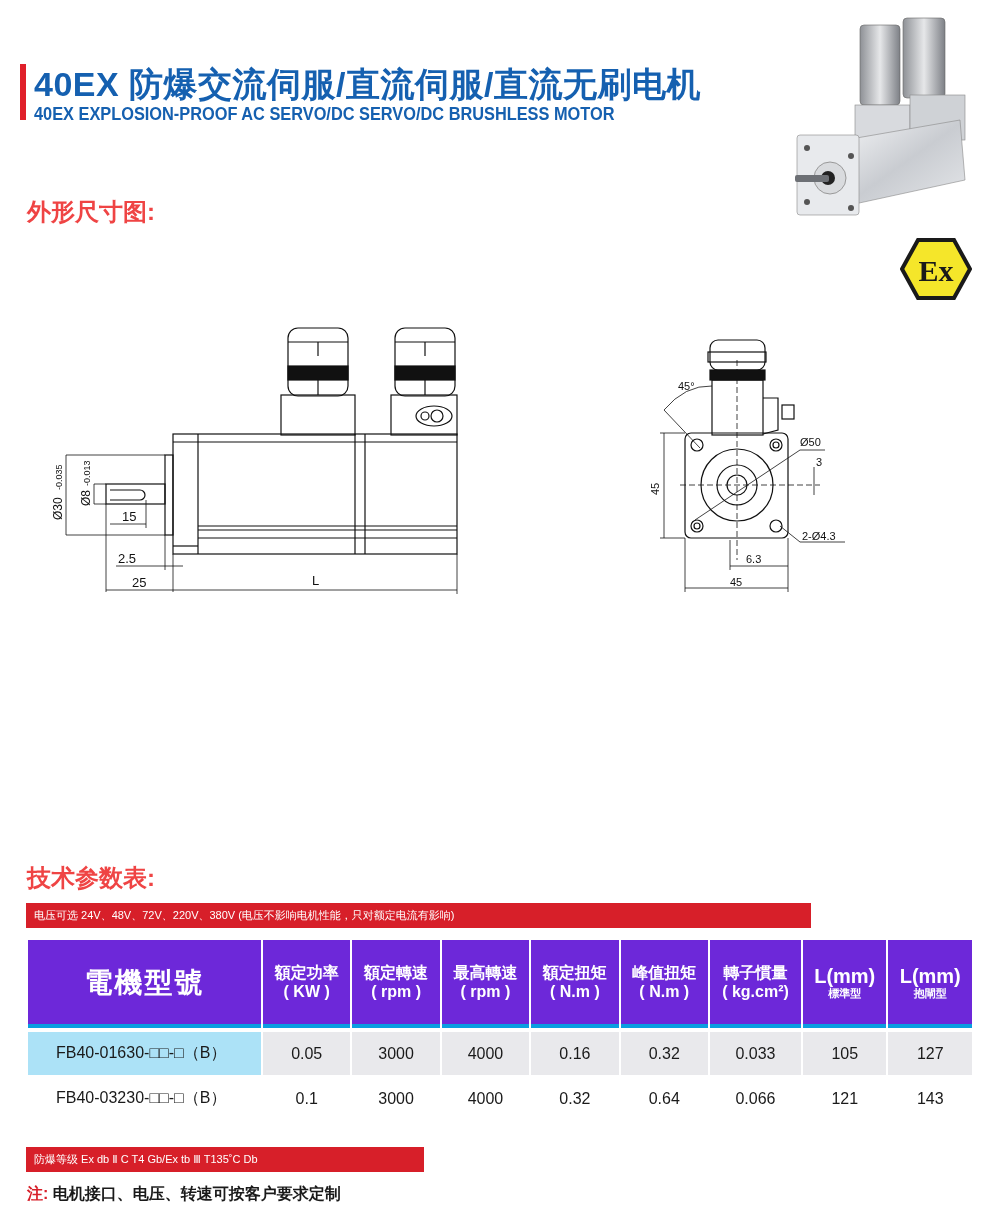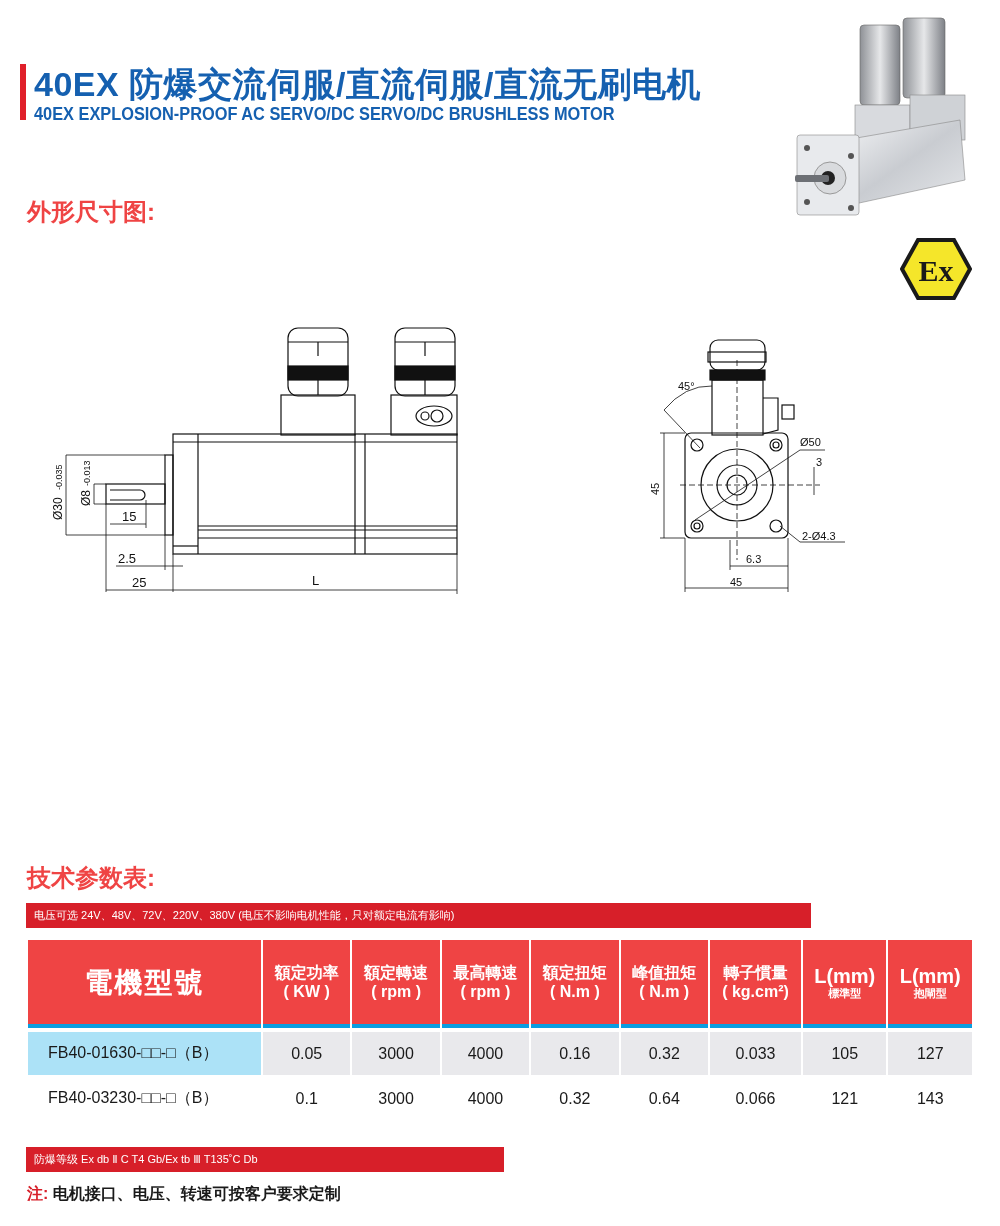--- a/index.html
+++ b/index.html
@@ -7,29 +7,29 @@
   .title-bar { position: absolute; left: 20px; top: 64px; width: 6px; height: 56px; background: #e0202a; }
   .title-cn { position: absolute; left: 34px; top: 62px; font-size: 34px; font-weight: bold; color: #1560b0; letter-spacing: 0.5px; white-space: nowrap; }
   .title-en { position: absolute; left: 34px; top: 103px; font-size: 19px; font-weight: bold; color: #1560b0; white-space: nowrap; transform: scaleX(0.86); transform-origin: left; }
   .section-title { position: absolute; left: 27px; font-size: 24px; color: #ef4444; font-weight: bold; white-space: nowrap; }
   .product-photo { position: absolute; left: 785px; top: 10px; width: 185px; height: 215px; }
   .ex-badge { position: absolute; left: 900px; top: 238px; width: 72px; height: 62px; }
   .drawing-side { position: absolute; left: 40px; top: 320px; width: 430px; height: 280px; }
   .drawing-front { position: absolute; left: 640px; top: 330px; width: 220px; height: 270px; }
   .red-band { position: absolute; left: 26px; height: 25px; background: #d71f29; color: #fff; font-size: 11px; line-height: 25px; padding-left: 8px; white-space: nowrap; }
   table.spec { position: absolute; left: 26px; top: 940px; width: 948px; border-collapse: separate; border-spacing: 2px 0; }
-  table.spec th { background: #ef4444; color: #fff; font-weight: bold; height: 88px; font-size: 16px; line-height: 19px; text-align: center; vertical-align: middle; border-bottom: 4px solid #0a9ee0; }
+  table.spec th { background: #6d28d9; color: #fff; font-weight: bold; height: 88px; font-size: 16px; line-height: 19px; text-align: center; vertical-align: middle; border-bottom: 4px solid #0a9ee0; }
   table.spec th.model-head { font-size: 28px; width: 233px; letter-spacing: 2px; }
   table.spec th .sub { display: block; font-size: 11px; line-height: 12px; }
   table.spec th .big { font-size: 20px; line-height: 22px; display: block; }
   table.spec td { height: 47px; text-align: center; vertical-align: middle; font-size: 16px; }
   table.spec tr.row-0 td { background: #e9e9ec; border-top: 4px solid #ffffff; }
   table.spec tr.row-0 td.model { background: #ace2f7; }
   table.spec tr.row-1 td { background: #ffffff; }
-  table.spec td.model { text-align: left; padding-left: 20px; font-size: 16px; }
+  table.spec td.model { text-align: left; padding-left: 28px; font-size: 16px; }
   .note { position: absolute; left: 27px; top: 1184px; font-size: 16px; font-weight: bold; color: #1a1a1a; white-space: nowrap; }
   .note .label { color: #d71f29; }
 </style>
 </head>
 <body>
 
 <div class="title-bar"></div>
 <h1 class="title-cn">40EX 防爆交流伺服/直流伺服/直流无刷电机</h1>
 <div class="title-en">40EX EXPLOSION-PROOF AC SERVO/DC SERVO/DC BRUSHLESS MOTOR</div>
 
@@ -221,17 +221,17 @@
       <td>4000</td>
       <td>0.32</td>
       <td>0.64</td>
       <td>0.066</td>
       <td>121</td>
       <td>143</td>
     </tr>
   </tbody>
 </table>
 
-<div class="red-band" style="top:1147px; width:478px;">防爆等级  Ex db  Ⅱ C T4 Gb/Ex tb  Ⅲ  T135˚C Db</div>
+<div class="red-band" style="top:1147px; width:398px;">防爆等级  Ex db  Ⅱ C T4 Gb/Ex tb  Ⅲ  T135˚C Db</div>
 
 <div class="note">
   <span class="label">注:</span><span> 电机接口、电压、转速可按客户要求定制</span>
 </div>
 
 </body></html>

